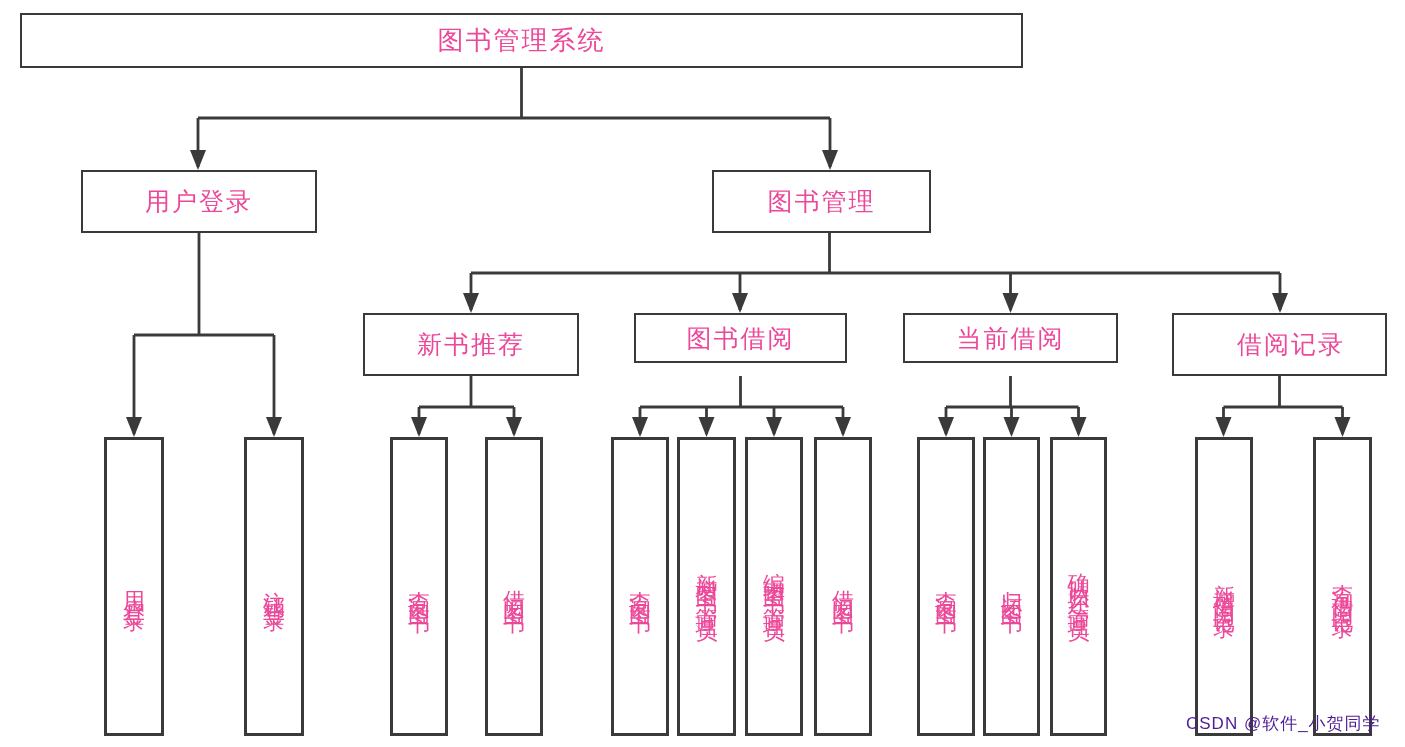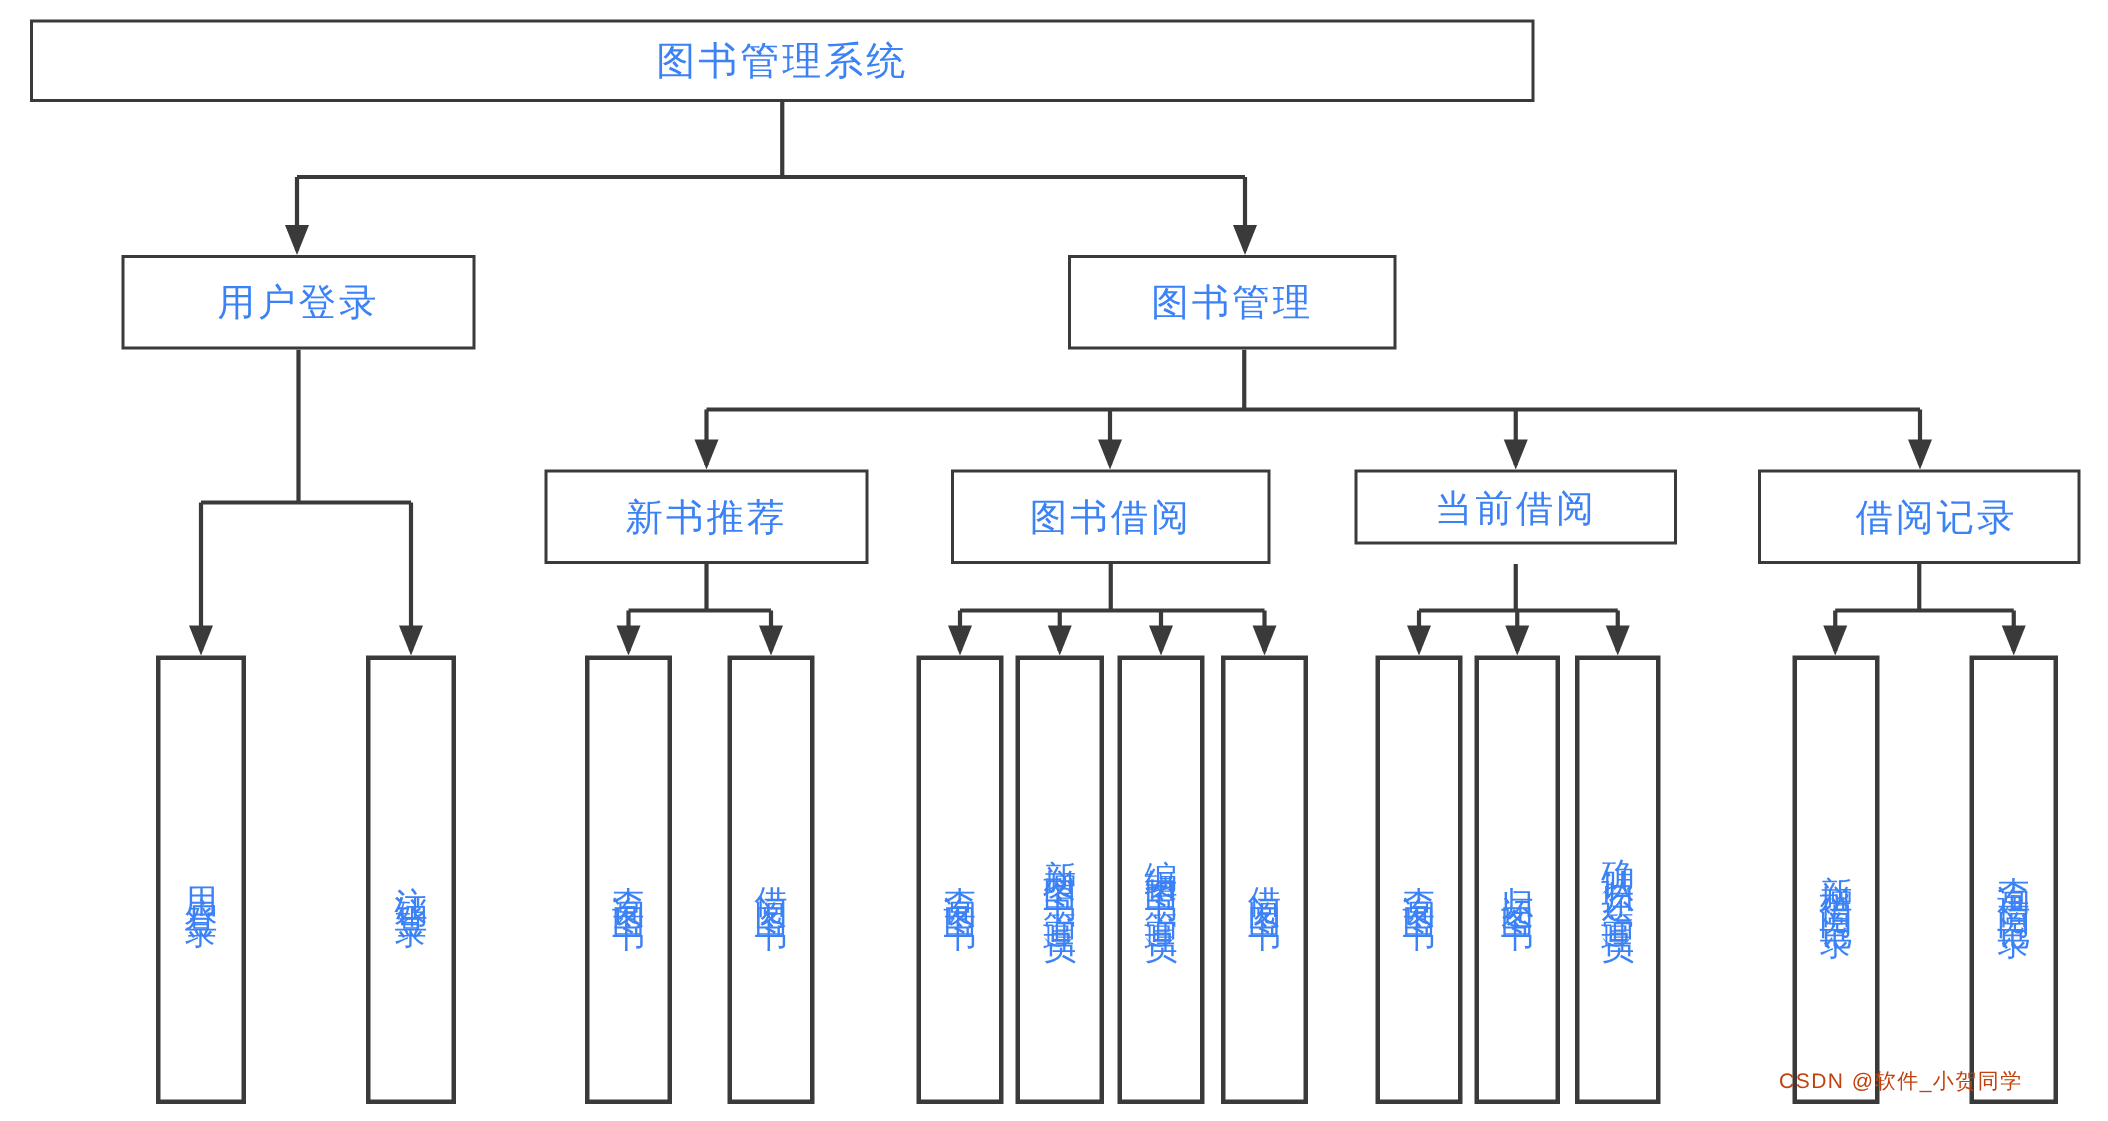--- a/index.html
+++ b/index.html
@@ -25,43 +25,43 @@
     position: absolute;
     box-sizing: border-box;
     background: #ffffff;
     border: 2.5px solid #3a3a3a;
     display: flex;
     align-items: center;
     justify-content: center;
     text-align: center;
   }
   .node .label {
-    color: #3b82f6;
+    color: #ec4899;
     white-space: nowrap;
   }
   .root-box .label  { font-size: 26px; letter-spacing: 2px; }
   .branch-box .label{ font-size: 25px; letter-spacing: 2px; }
   .leaf {
     border-width: 3px;
   }
   .leaf .label {
     writing-mode: vertical-rl;
     text-orientation: mixed;
     font-size: 22px;
     letter-spacing: 7px;
     line-height: 1;
     white-space: normal;
   }
   #watermark {
     position: absolute;
     left: 1186px;
     top: 712px;
-    font-size: 14px;
+    font-size: 17px;
     letter-spacing: 1px;
-    color: #c2410c;
+    color: #4c1d95;
     z-index: 5;
     white-space: nowrap;
   }
 </style>
 </head>
 <body>
 
 <div id="stage">
 
   <svg id="wires" viewBox="0 0 1405 747" xmlns="http://www.w3.org/2000/svg">
@@ -111,21 +111,21 @@
   <div class="node branch-box" style="left:81px; top:170px; width:236px; height:63px;">
     <span class="label">用户登录</span>
   </div>
   <div class="node branch-box" style="left:712px; top:170px; width:219px; height:63px;">
     <span class="label">图书管理</span>
   </div>
 
   <div class="node branch-box" style="left:363px; top:313px; width:216px; height:63px;font-family:Liberation Mono, monospace;">
     <span class="label">新书推荐</span>
   </div>
-  <div class="node branch-box" style="left:634px; top:313px; width:213px; height:63px;">
+  <div class="node branch-box" style="left:634px; top:313px; width:213px; height:50px;">
     <span class="label">图书借阅</span>
   </div>
   <div class="node branch-box" style="left:903px; top:313px; width:215px; height:50px;">
     <span class="label">当前借阅</span>
   </div>
   <div class="node branch-box" style="left:1172px; top:313px; width:215px; height:63px;padding-left:23px;">
     <span class="label">借阅记录</span>
   </div>
 
   <div class="node leaf" style="left:104px; top:437px; width:60px; height:299px;">

